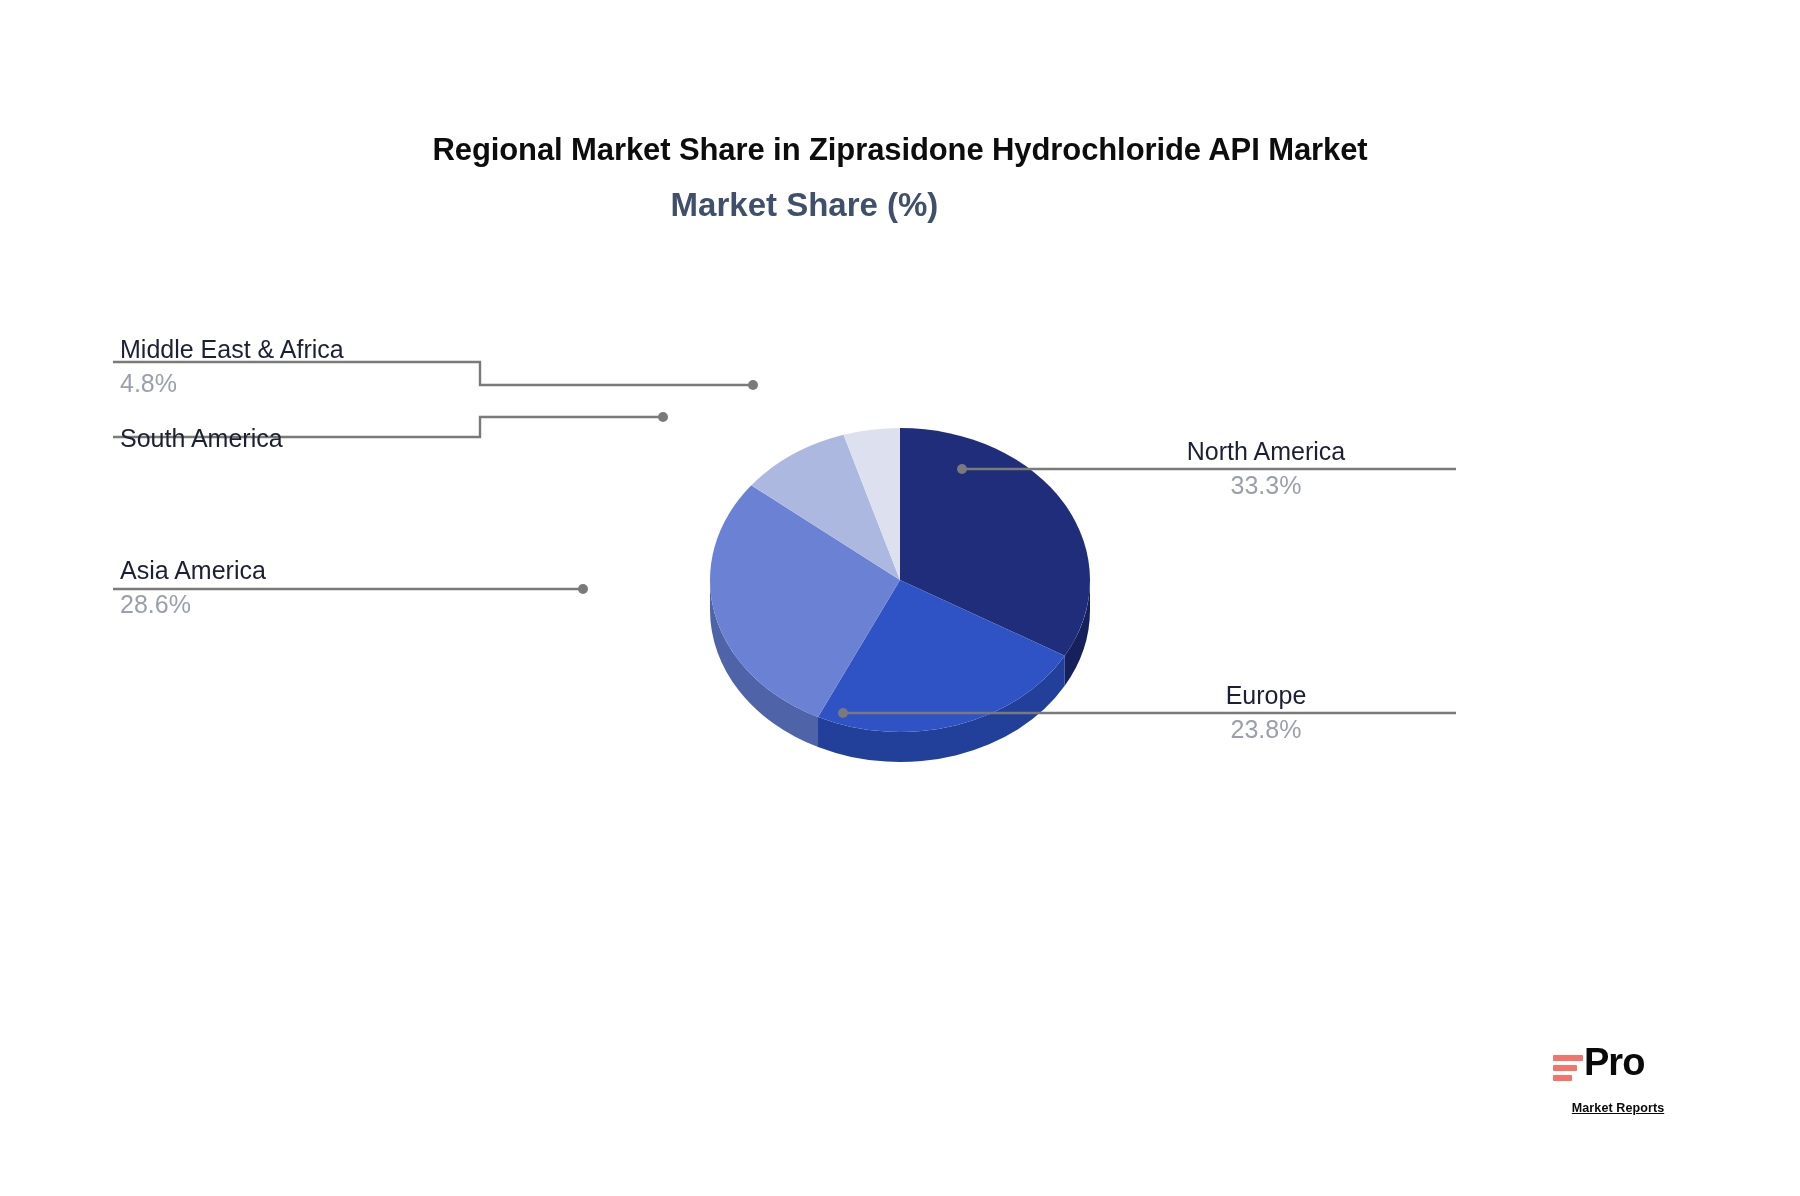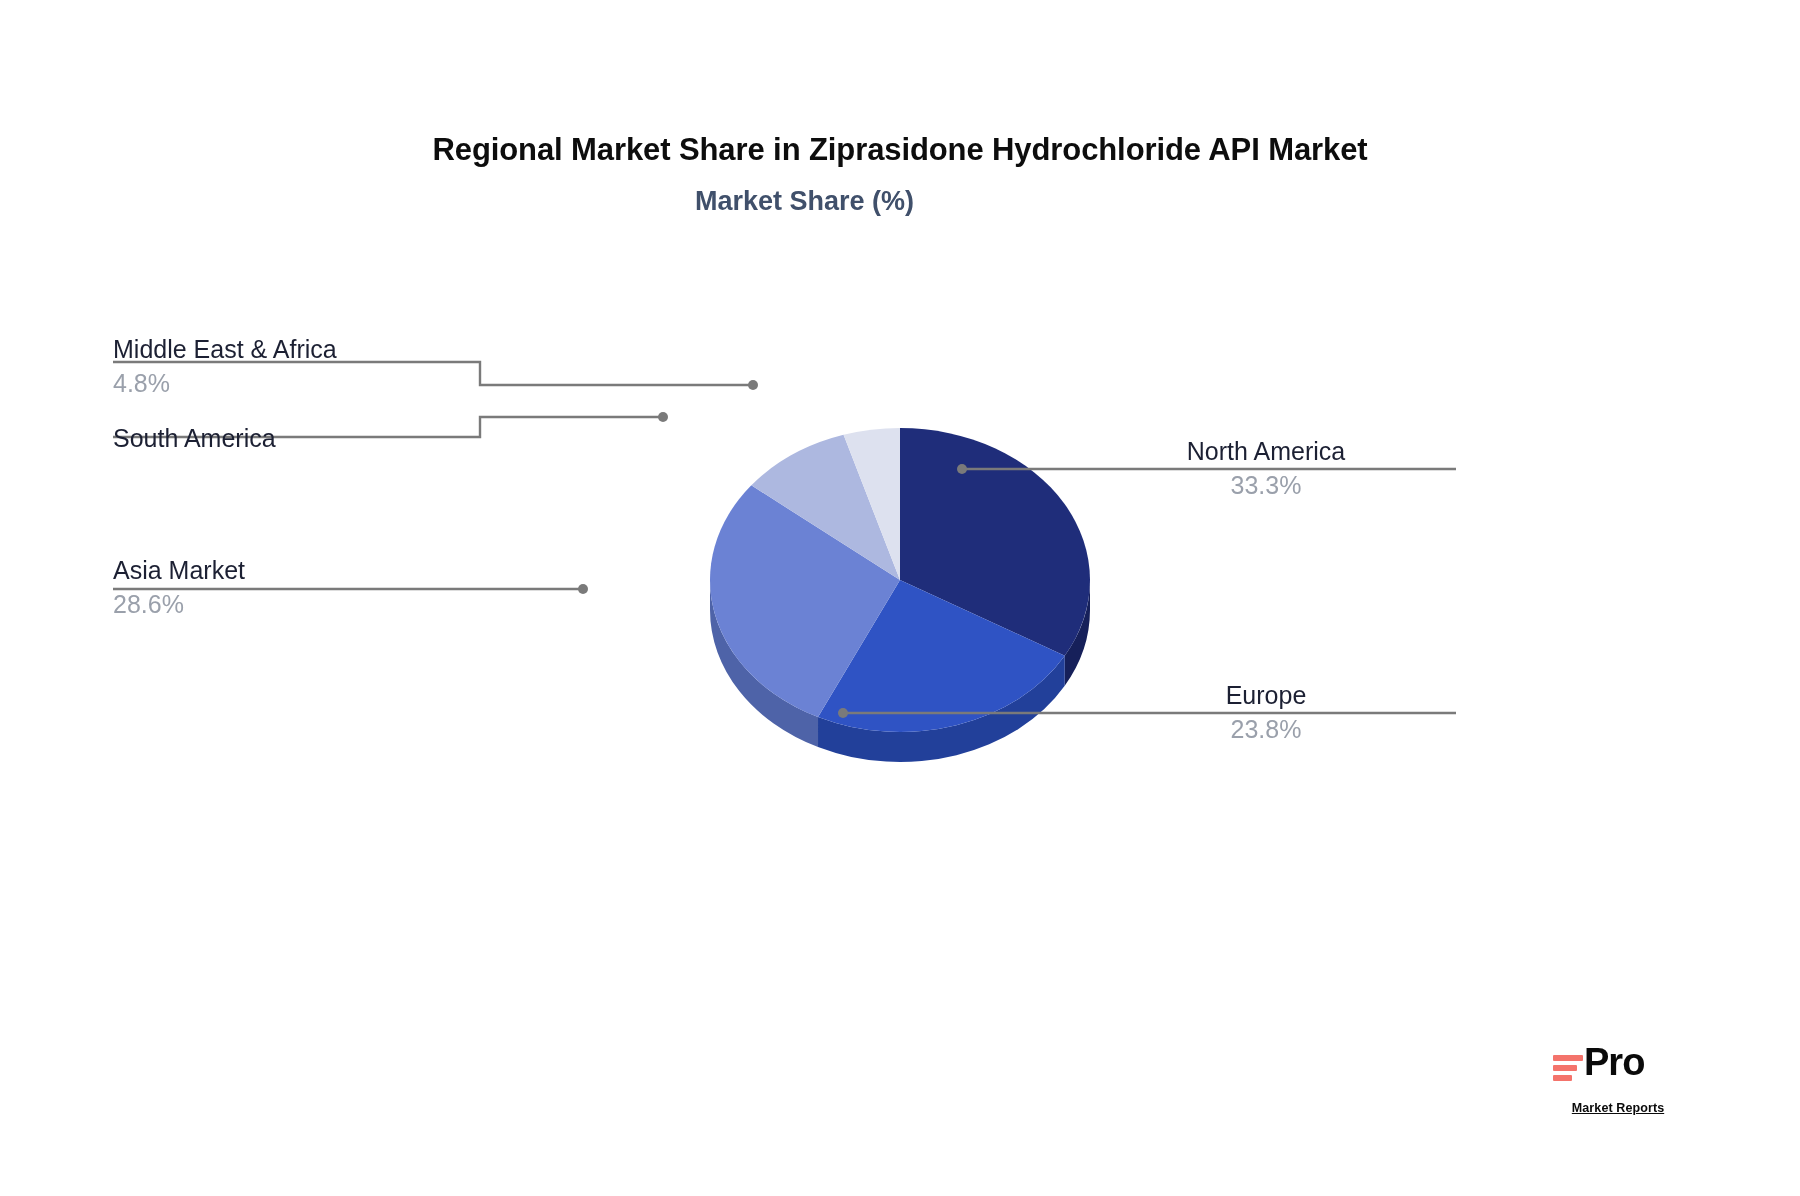--- a/index.html
+++ b/index.html
@@ -31,21 +31,21 @@
     color: #0d0d0d;
     letter-spacing: -0.1px;
     font-family: "Liberation Sans", sans-serif;
   }
   .subtitle {
     position: absolute;
     top: 186px;
     left: 0;
     width: 1609px;
     text-align: center;
-    font-size: 27px;
+    font-size: 33px;
     font-weight: bold;
     color: #40506b;
     font-family: "Liberation Sans", sans-serif;
   }
   .pie-svg {
     position: absolute;
     left: 0;
     top: 0;
   }
   
@@ -60,21 +60,21 @@
     line-height: 30px;
   }
   .callout .cl-value {
     font-size: 25px;
     color: #9aa0ab;
     white-space: nowrap;
     line-height: 30px;
     padding-top: 4px;
   }
   .callout.left .cl-name,
-  .callout.left .cl-value { text-align: left; }
+  .callout.left .cl-value { text-align: left; margin-left: 7px; }
   .callout.right .cl-name,
   .callout.right .cl-value { text-align: center; }
 
   
   .logo {
     position: absolute;
     left: 1553px;
     top: 1043px;
     width: 130px;
     height: 62px;
@@ -168,21 +168,21 @@
   <div class="callout left" style="left:113px; top:334px; width:380px;">
     <div class="cl-name">Middle East &amp; Africa</div>
     <div class="cl-value">4.8%</div>
   </div>
 
   <div class="callout left" style="left:113px; top:423px; width:380px;">
     <div class="cl-name">South America</div>
   </div>
 
   <div class="callout left" style="left:113px; top:555px; width:380px;">
-    <div class="cl-name">Asia Market</div>
+    <div class="cl-name">Asia America</div>
     <div class="cl-value">28.6%</div>
   </div>
 
   <div class="callout right" style="left:1076px; top:436px; width:380px;">
     <div class="cl-name">North America</div>
     <div class="cl-value">33.3%</div>
   </div>
 
   <div class="callout right" style="left:1076px; top:680px; width:380px;">
     <div class="cl-name">Europe</div>

